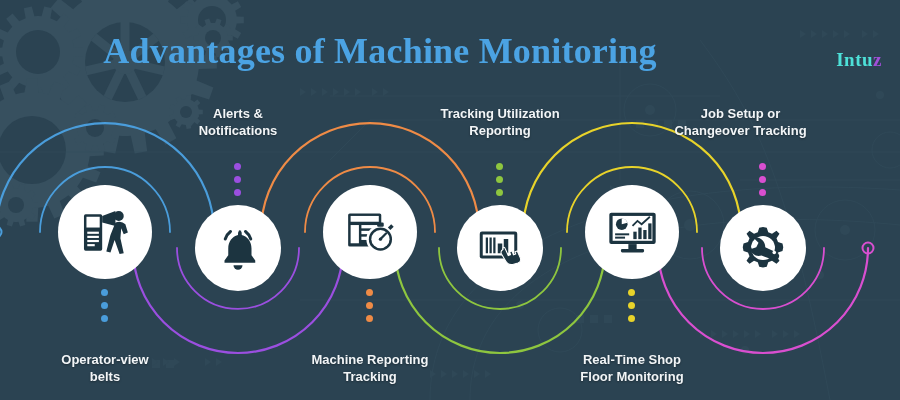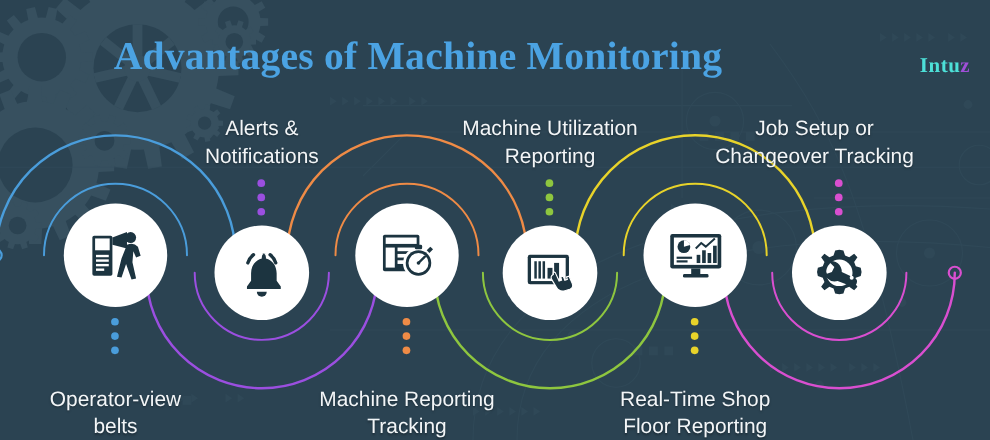--- a/index.html
+++ b/index.html
@@ -46,23 +46,23 @@
   }
   .disc svg{display:block;}
   .dots{position:absolute;display:flex;flex-direction:column;align-items:center;gap:6px;}
   .dots i{display:block;width:7px;height:7px;border-radius:50%;}
 
   .label{
     position:absolute;
     text-align:center;
     color:#f2f5f7;
     font-family:"Liberation Sans", sans-serif;
-    font-size:19px;
+    font-size:13px;
     line-height:1.32;
-    font-weight:400;
+    font-weight:700;
     text-shadow:0 1px 2px rgba(0,0,0,.35);
     white-space:pre-line;
   }
 </style>
 </head>
 <body>
 
 <div id="stage">
 
   <svg class="bg-layer" width="900" height="400" viewBox="0 0 900 400">
@@ -280,21 +280,21 @@
         <rect x="29" y="26" width="6" height="13"></rect>
         <rect x="37" y="20" width="6" height="19"></rect>
         <path d="M36 34 q-4 2 -2 6 l6 10 q3 5 9 4 l7 -2 q5 -2 3 -7 l-4 -9 -3 1 1 3 -3 1 -2 -5 -3 1 1 4 -3 1 -4 -9 q-1 -3 -3 -1 z" stroke="#fff" stroke-width="1.4"></path>
       </svg>
         </div>
         <div class="dots" style="left: 496px; top: 163px;">
           <i style="background: rgb(142, 198, 63);"></i>
           <i style="background: rgb(142, 198, 63);"></i>
           <i style="background: rgb(142, 198, 63);"></i>
         </div>
-        <div class="label" style="width: 215px; left: 392.5px; top: 105px;">Machine Utilization
+        <div class="label" style="width: 215px; left: 392.5px; top: 105px;">Tracking Utilization
 Reporting</div>
       </div>
       <div class="node">
         <div class="disc" style="left: 585px; top: 185px; width: 94px; height: 94px;">
           <svg width="53" height="53" viewBox="0 0 64 64" fill="#1c3440">
         <rect x="4" y="8" width="56" height="38" rx="2.5"></rect>
         <rect x="8" y="12" width="48" height="30" fill="#fff"></rect>
         <circle cx="19" cy="22" r="7"></circle>
         <path d="M19 22 L19 15 a7 7 0 0 1 6.8 5.2 z" fill="#fff"></path>
         <rect x="11" y="33" width="17" height="2.4"></rect>
@@ -307,21 +307,21 @@
         <rect x="27" y="46" width="10" height="7"></rect>
         <rect x="18" y="52" width="28" height="4" rx="1.6"></rect>
       </svg>
         </div>
         <div class="dots" style="left: 628px; top: 289px;">
           <i style="background: rgb(232, 211, 42);"></i>
           <i style="background: rgb(232, 211, 42);"></i>
           <i style="background: rgb(232, 211, 42);"></i>
         </div>
         <div class="label" style="width: 215px; left: 524.5px; top: 351px;">Real-Time Shop
-Floor Reporting</div>
+Floor Monitoring</div>
       </div>
       <div class="node">
         <div class="disc" style="left: 720px; top: 205px; width: 86px; height: 86px;">
           <svg width="48" height="48" viewBox="0 0 64 64" fill="#1c3440">
         <path d="M32 4 l5 1 2 6 5 2 6-4 4 4 -4 6 2 5 6 2 1 5 -1 5 -6 2 -2 5 4 6 -4 4 -6-4 -5 2 -2 6 -5 1 -5-1 -2-6 -5-2 -6 4 -4-4 4-6 -2-5 -6-2 -1-5 1-5 6-2 2-5 -4-6 4-4 6 4 5-2 2-6 z"></path>
         <circle cx="32" cy="32" r="16" fill="#fff"></circle>
         <path d="M14 26 a13 13 0 0 0 16 16 l16 6 q5 2 7 -3 q2 -5 -3 -7 l-15 -7 a13 13 0 0 0 -16 -13 l7 7 -3 6 -6 2 z"></path>
         <circle cx="47" cy="38" r="2.4" fill="#fff"></circle>
       </svg>
         </div>

